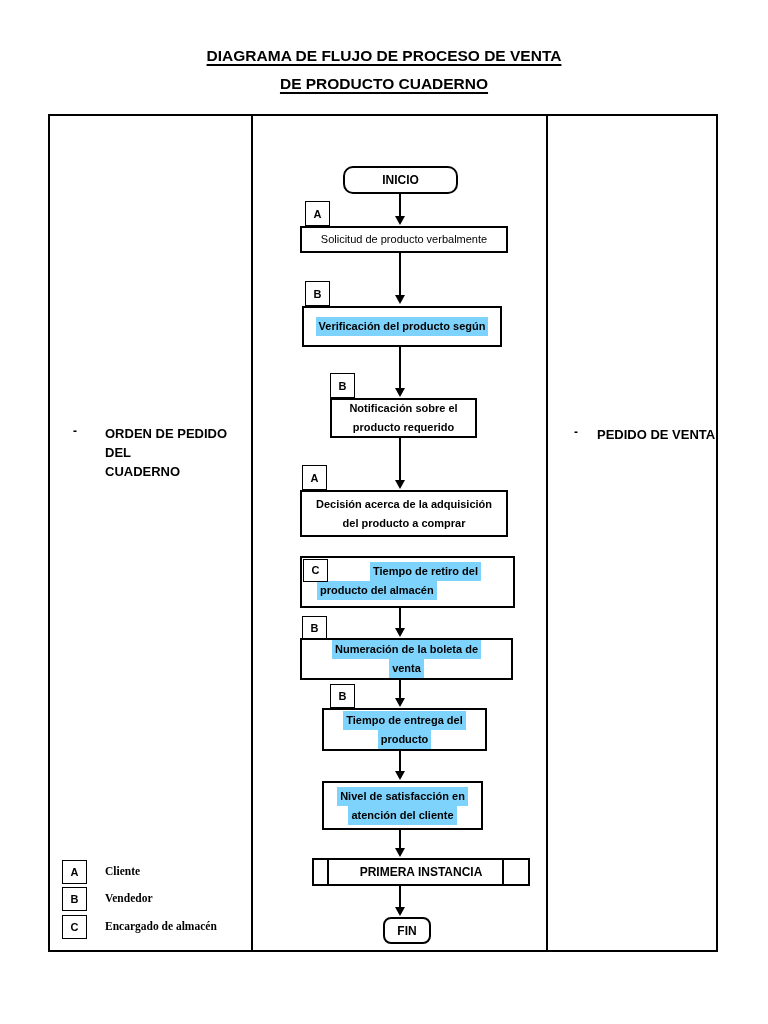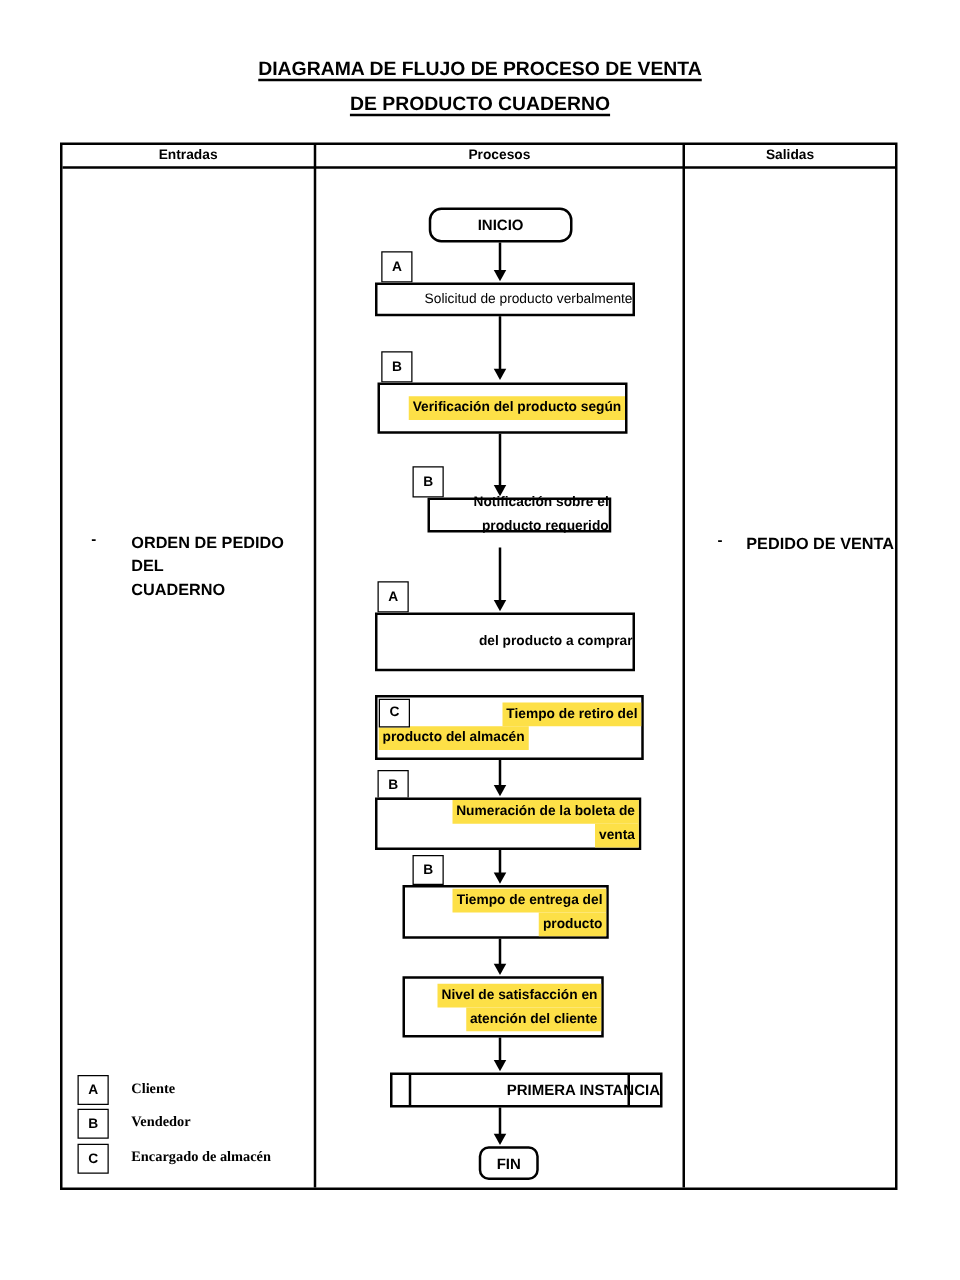--- a/index.html
+++ b/index.html
@@ -29,48 +29,43 @@
                 display:flex; align-items:center; justify-content:center;
                 font-weight:bold; font-size:12px; z-index:2; }
   .arrow { position:absolute; width:2px; background:#000; z-index:3; }
   .arrow::after { content:""; position:absolute; bottom:-8px; left:-4.5px; width:0; height:0;
                   border-left:5.5px solid transparent; border-right:5.5px solid transparent;
                   border-top:9px solid #000; }
   .tab { position:absolute; width:25px; height:25px; border:1.5px solid #000; background:#fff;
          display:flex; align-items:center; justify-content:center;
          font-weight:bold; font-size:11px; z-index:1; }
   .pbox { position:absolute; border:2px solid #000; background:#fff;
-          display:flex; flex-direction:column; align-items:flex-end; justify-content:center;
+          display:flex; flex-direction:column; align-items:center; justify-content:center;
           text-align:center; font-size:11px; line-height:19px; z-index:2; }
   .line { display:block; }
   .bold { font-weight:bold; }
-  .hl { background:#fde047; padding:0 3px; }
+  .hl { background:#7dd3fc; padding:0 3px; }
   .ibar { position:absolute; top:0; bottom:0; width:2px; background:#000; }
   .tab-inner { position:absolute; border:1.5px solid #000; background:#fff;
                display:flex; align-items:center; justify-content:center;
                font-weight:bold; font-size:11px; }
   .legend-box { position:absolute; width:25px; height:24px; border:1.5px solid #000; background:#fff;
                 display:flex; align-items:center; justify-content:center;
                 font-weight:bold; font-size:11px; }
   .legend-label { position:absolute; font-weight:bold; font-size:11.5px;font-family:Liberation Serif, serif; }
 </style>
 </head>
 <body>
 
 <div class="title-wrap">
   <div><span class="u">DIAGRAMA DE FLUJO DE PROCESO DE VENTA</span></div>
   <div><span class="u">DE PRODUCTO CUADERNO</span></div>
 </div>
 
 <div class="table">
-  <div class="hrow">
-    <div class="hcell" style="left:0;width:201px">Entradas</div>
-    <div class="hcell" style="left:203px;width:293px">Procesos</div>
-    <div class="hcell" style="left:498px;width:168px">Salidas</div>
-  </div>
   <div class="vline" style="left:201px"></div>
   <div class="vline" style="left:496px"></div>
 </div>
 
 <span class="dash" style="left:73px;top:424px">-</span>
 <div class="side-text" style="left:105px;top:424px;width:145px">
   <span class="line">ORDEN DE PEDIDO DEL</span>
   <span class="line">CUADERNO</span>
 </div>
 
@@ -96,36 +91,37 @@
 <div class="arrow" style="left:399px;top:253px;height:43px"></div>
 
 <div class="tab" style="left:305px;top:281px">B</div>
 <div class="pbox" style="left:302px;top:306px;width:200px;height:41px">
   <span class="line bold hl">Verificación del producto según</span>
 </div>
 
 <div class="arrow" style="left:399px;top:347px;height:42px"></div>
 
 <div class="tab" style="left:330px;top:373px">B</div>
-<div class="pbox" style="left:342px;top:398px;width:147px;height:28px">
+<div class="pbox" style="left:330px;top:398px;width:147px;height:40px">
   <span class="line bold">Notificación sobre el</span>
   <span class="line bold">producto requerido</span>
 </div>
 
 <div class="arrow" style="left:399px;top:438px;height:43px"></div>
 
 <div class="tab" style="left:302px;top:465px">A</div>
 <div class="pbox" style="left:300px;top:490px;width:208px;height:47px">
+  <span class="line bold">Decisión acerca de la adquisición</span>
   <span class="line bold">del producto a comprar</span>
 </div>
 
 <div class="pbox" style="left:300px;top:556px;width:215px;height:52px;justify-content:flex-start;padding-top:4px">
   <div class="tab-inner" style="left:1px;top:1px;width:25px;height:23px">C</div>
   <span class="line bold hl" style="margin-left:36px">Tiempo de retiro del</span>
-  <span class="line bold hl" style="align-self:flex-start;margin-left:1px">producto del almacén</span>
+  <span class="line bold hl" style="align-self:flex-start;margin-left:15px">producto del almacén</span>
 </div>
 
 <div class="arrow" style="left:399px;top:608px;height:21px"></div>
 
 <div class="tab" style="left:302px;top:616px;height:23px">B</div>
 <div class="pbox" style="left:300px;top:638px;width:213px;height:42px">
   <span class="line bold hl">Numeración de la boleta de</span>
   <span class="line bold hl">venta</span>
 </div>
 

